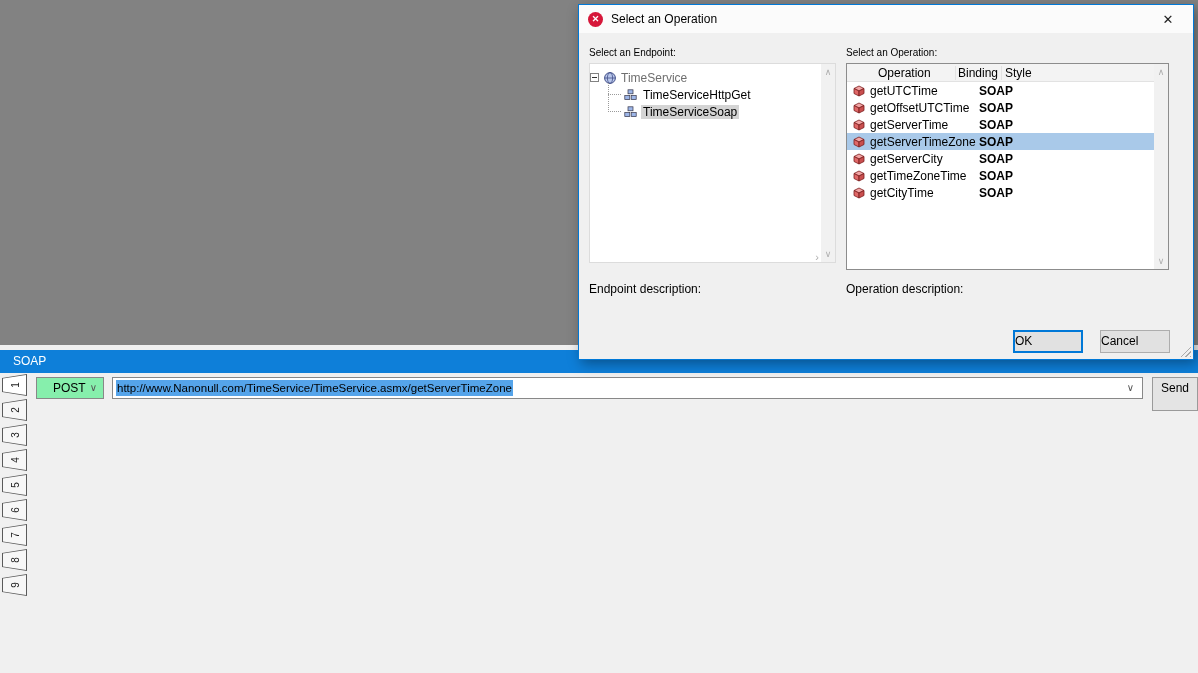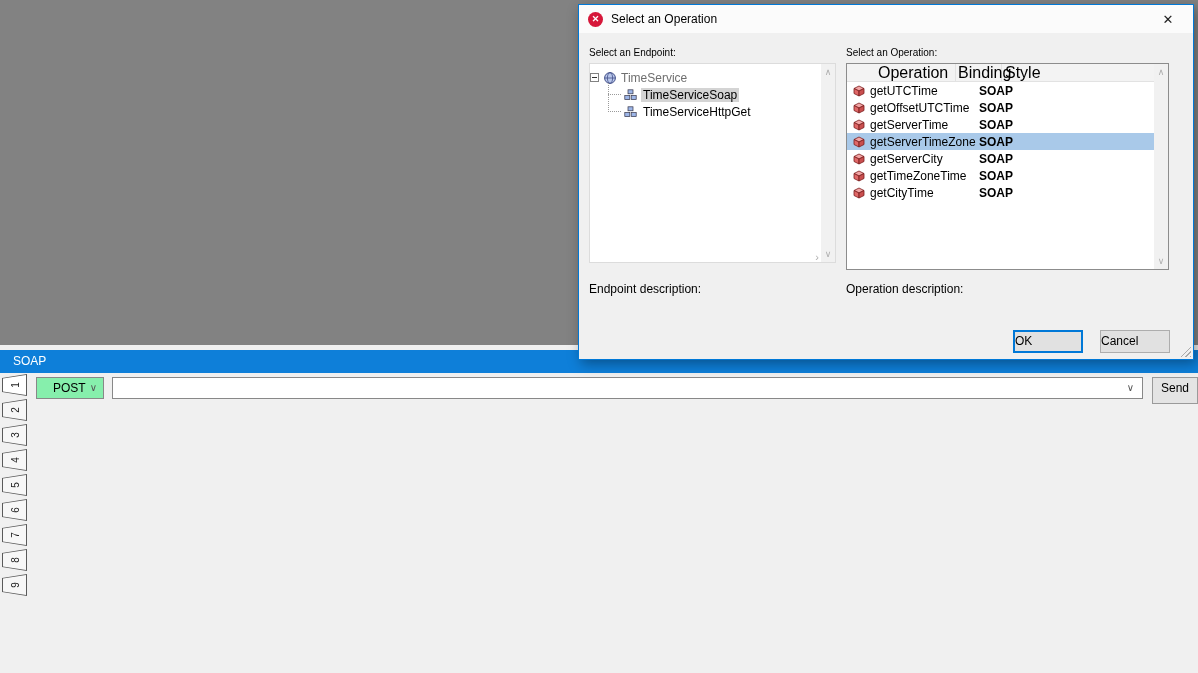--- a/index.html
+++ b/index.html
@@ -16,21 +16,21 @@
 
   .method-select { position:absolute; left:36px; top:32px; width:68px; height:22px; background:#86efac;
     border:1px solid #888; font-size:12px; line-height:20px; padding-left:16px; cursor:default; }
   .method-select .chev { position:absolute; right:6px; top:0; color:#555; font-size:10px; line-height:20px; }
 
   .url-combo { position:absolute; left:112px; top:32px; width:1031px; height:22px; background:#fff;
     border:1px solid #888; font-size:11.5px; line-height:20px; padding-left:3px; white-space:nowrap; overflow:hidden; }
   .url-combo .sel { background:#55a4ea; padding:2px 1px; }
   .url-combo .chev { position:absolute; right:8px; top:0; color:#555; font-size:10px; line-height:20px; }
 
-  .send-btn { position:absolute; left:1152px; top:32px; width:46px; height:27px; background:#e4e4e4;
+  .send-btn { position:absolute; left:1152px; top:32px; width:46px; height:34px; background:#e4e4e4;
     border:1px solid #9a9a9a; font-size:12px; text-align:center; line-height:20px; }
 
   
   .vtabs { position:absolute; left:2px; top:29px; width:28px; }
   .vtab { width:25px; height:22px; position:relative; margin-bottom:3px; }
   .vtab .shape { position:absolute; inset:0; clip-path:polygon(100% 0,100% 100%,0 82%,0 18%); background:#5a5a5a; }
   .vtab .shape::after { content:''; position:absolute; inset:1px;
     clip-path:polygon(100% 0,100% 100%,0 82%,0 18%); background:#f7f7f7; }
   .vtab.active .shape::after { background:#ffffff; }
   .vtab .digit { position:absolute; inset:0; display:flex; align-items:center; justify-content:center;
@@ -59,21 +59,21 @@
   .expander::after { content:''; position:absolute; left:1px; top:3px; width:5px; height:1px; background:#333; }
   .tree-root .lbl { color:#6f6f6f; margin-left:4px; }
   .tree-children { position:relative; margin-left:10px; }
   .tree-children::before { content:''; position:absolute; left:8px; top:-3px; bottom:8px; border-left:1px dotted #9a9a9a; }
   .tree-child { padding-left:24px; position:relative; }
   .tree-child::before { content:''; position:absolute; left:8px; top:8px; width:13px; border-top:1px dotted #9a9a9a; }
   .tree-child .lbl { margin-left:4px; padding:0 2px; }
   .tree-child.selected .lbl { background:#d4d4d4; }
 
   .list-box { position:absolute; left:267px; top:58px; width:323px; height:207px; background:#fff; border:1px solid #8c8c8c; }
-  .list-header { height:18px; background:#f3f3f3; border-bottom:1px solid #e2e2e2; display:flex; font-size:16px;
+  .list-header { height:18px; background:#f3f3f3; border-bottom:1px solid #e2e2e2; display:flex; font-size:12px;
     align-items:center; margin-right:14px; }
   .col-op { width:109px; padding-left:31px; border-right:1px solid #e2e2e2; }
   .col-bind { width:46px; padding-left:2px; border-right:1px solid #e2e2e2; }
   .col-style { padding-left:3px; }
   .oprow { height:17px; display:flex; align-items:center; font-size:12px; margin-right:14px; }
   .oprow .op-icon { margin:0 5px 0 6px; flex:none; }
   .oprow .nm { width:109px; }
   .oprow .bd { width:47px;font-weight:bold; }
   .oprow.selected { background:#a9c9e9; }
 
@@ -131,20 +131,21 @@
         <span class="shape"></span>
         <span class="digit">9</span>
       </div>
   </div>
 
   <div class="method-select">
     <span>POST</span>
     <span class="chev">∨</span>
   </div>
   <div class="url-combo">
+    <span class="sel">http://www.Nanonull.com/TimeService/TimeService.asmx/getServerTimeZone</span>
     <span class="chev">∨</span>
   </div>
   <div class="send-btn">Send</div>
 
 </div>
 
 <div class="dialog">
   <div class="dlg-titlebar">
     <div class="dlg-icon">✕</div>
     <div class="dlg-title">Select an Operation</div>
@@ -158,40 +159,40 @@
     <div class="trow tree-root">
       <span class="expander"></span>
       <svg width="14" height="14" viewBox="0 0 14 14">
           <circle cx="7" cy="7" r="5.4" fill="#b8c6ea" stroke="#44518a"></circle>
           <ellipse cx="7" cy="7" rx="2.6" ry="5.4" fill="none" stroke="#44518a" stroke-width="0.8"></ellipse>
           <line x1="1.6" y1="7" x2="12.4" y2="7" stroke="#44518a" stroke-width="0.8"></line>
         </svg>
       <span class="lbl">TimeService</span>
     </div>
     <div class="tree-children">
+      <div class="trow tree-child">
+        <svg width="13" height="12" viewBox="0 0 13 12">
+            <g stroke="#333347" stroke-width="0.7">
+              <rect x="4" y="0.8" width="5" height="4" fill="#9db6e8"></rect>
+              <rect x="0.8" y="6.6" width="5" height="4" fill="#9db6e8"></rect>
+              <rect x="7.2" y="6.6" width="5" height="4" fill="#9db6e8"></rect>
+            </g>
+          </svg>
+        <span class="lbl">TimeServiceHttpGet</span>
+      </div>
       <div class="trow tree-child selected">
         <svg width="13" height="12" viewBox="0 0 13 12">
             <g stroke="#333347" stroke-width="0.7">
               <rect x="4" y="0.8" width="5" height="4" fill="#9db6e8"></rect>
               <rect x="0.8" y="6.6" width="5" height="4" fill="#9db6e8"></rect>
               <rect x="7.2" y="6.6" width="5" height="4" fill="#9db6e8"></rect>
             </g>
           </svg>
         <span class="lbl">TimeServiceSoap</span>
       </div>
-      <div class="trow tree-child">
-        <svg width="13" height="12" viewBox="0 0 13 12">
-            <g stroke="#333347" stroke-width="0.7">
-              <rect x="4" y="0.8" width="5" height="4" fill="#9db6e8"></rect>
-              <rect x="0.8" y="6.6" width="5" height="4" fill="#9db6e8"></rect>
-              <rect x="7.2" y="6.6" width="5" height="4" fill="#9db6e8"></rect>
-            </g>
-          </svg>
-        <span class="lbl">TimeServiceHttpGet</span>
-      </div>
     </div>
     <div class="scroll-v">
       <div class="up">∧</div>
       <div class="dn">∨</div>
     </div>
     <div class="scroll-h-chev">›</div>
   </div>
 
   <div class="list-box">
     <div class="list-header">

